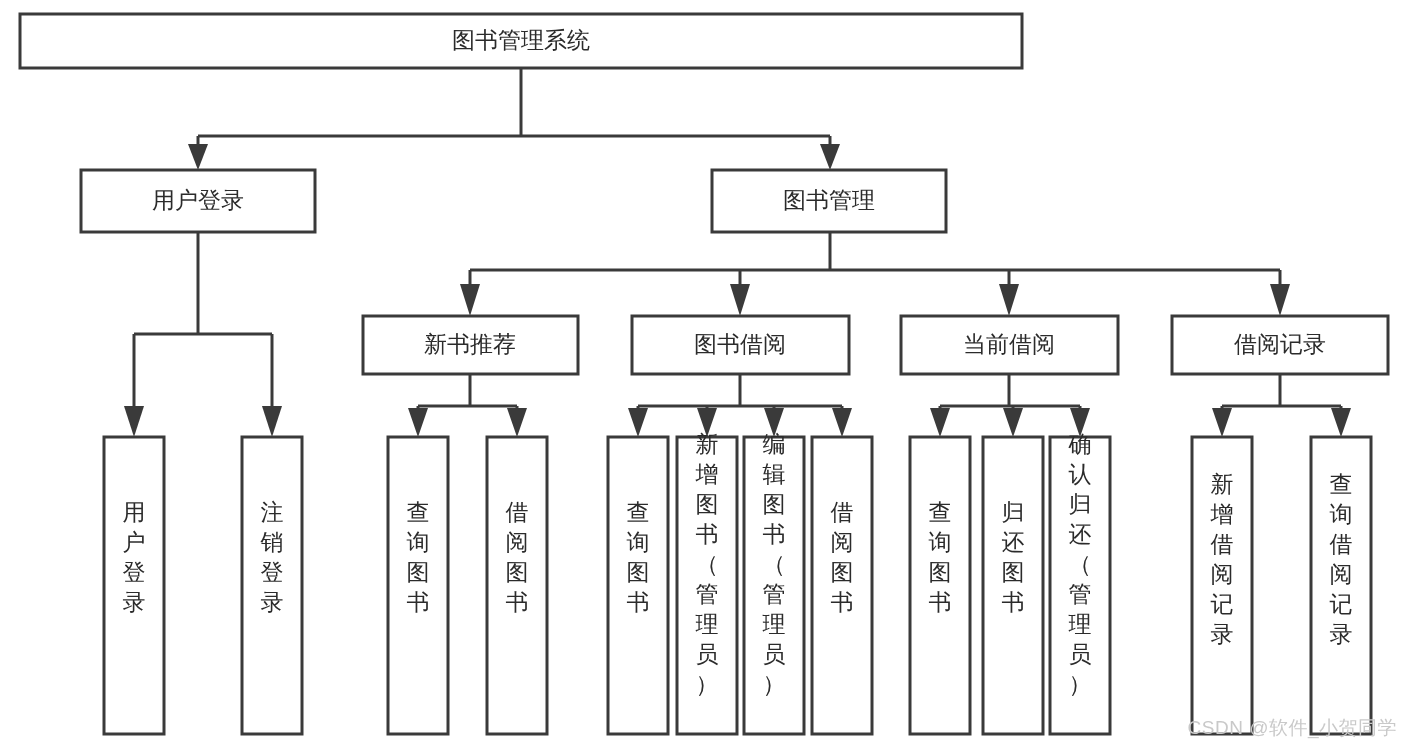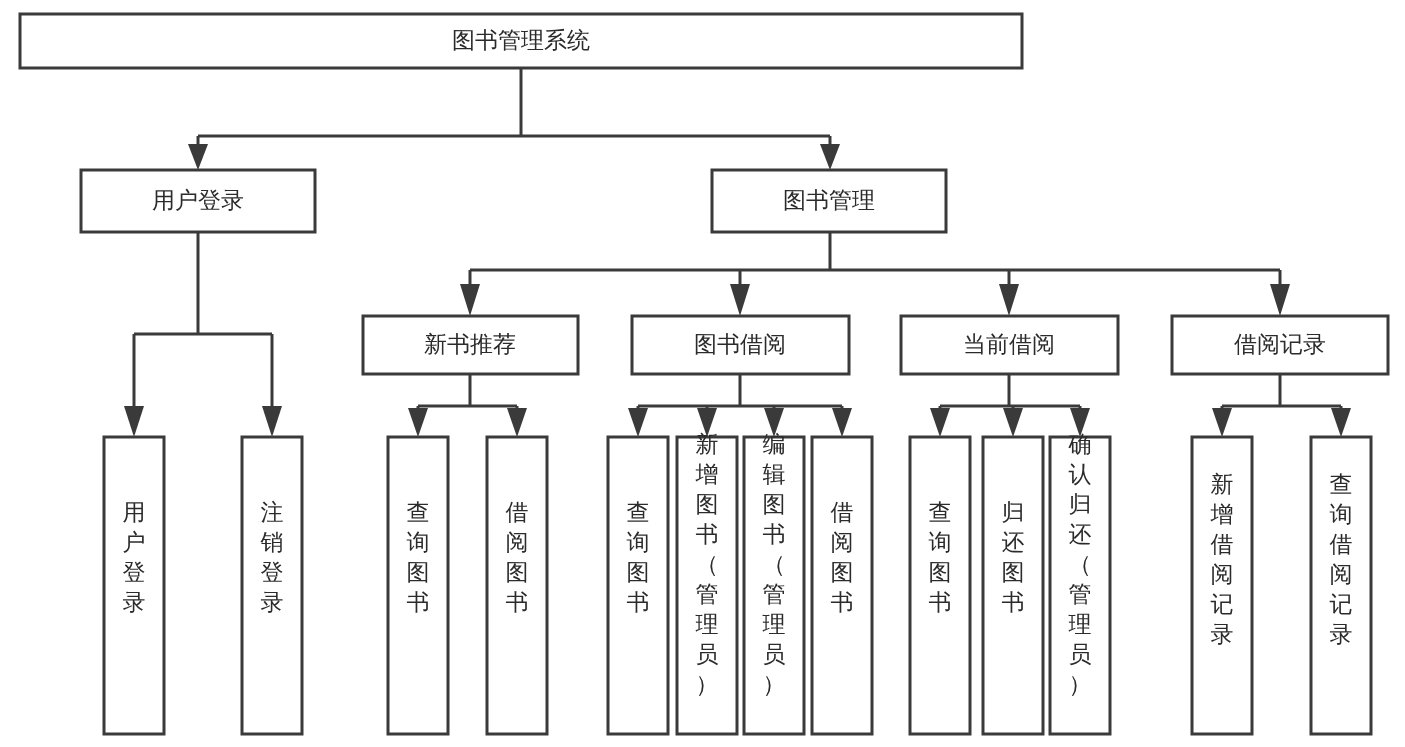--- a/index.html
+++ b/index.html
@@ -222,14 +222,15 @@
       <rect class="node-rect" x="1192" y="437" width="60" height="297"></rect>
       <text class="node-label-v" x="1222" y="492"><tspan x="1222" y="492">新</tspan><tspan x="1222" y="522">增</tspan><tspan x="1222" y="552">借</tspan><tspan x="1222" y="582">阅</tspan><tspan x="1222" y="612">记</tspan><tspan x="1222" y="642">录</tspan></text>
     </g>
     <g>
       <rect class="node-rect" x="1311" y="437" width="60" height="297"></rect>
       <text class="node-label-v" x="1341" y="492"><tspan x="1341" y="492">查</tspan><tspan x="1341" y="522">询</tspan><tspan x="1341" y="552">借</tspan><tspan x="1341" y="582">阅</tspan><tspan x="1341" y="612">记</tspan><tspan x="1341" y="642">录</tspan></text>
     </g>
 
   </svg>
 
+  <div class="watermark-text">CSDN @软件_小贺同学</div>
 
 </div>
 
 </body></html>

